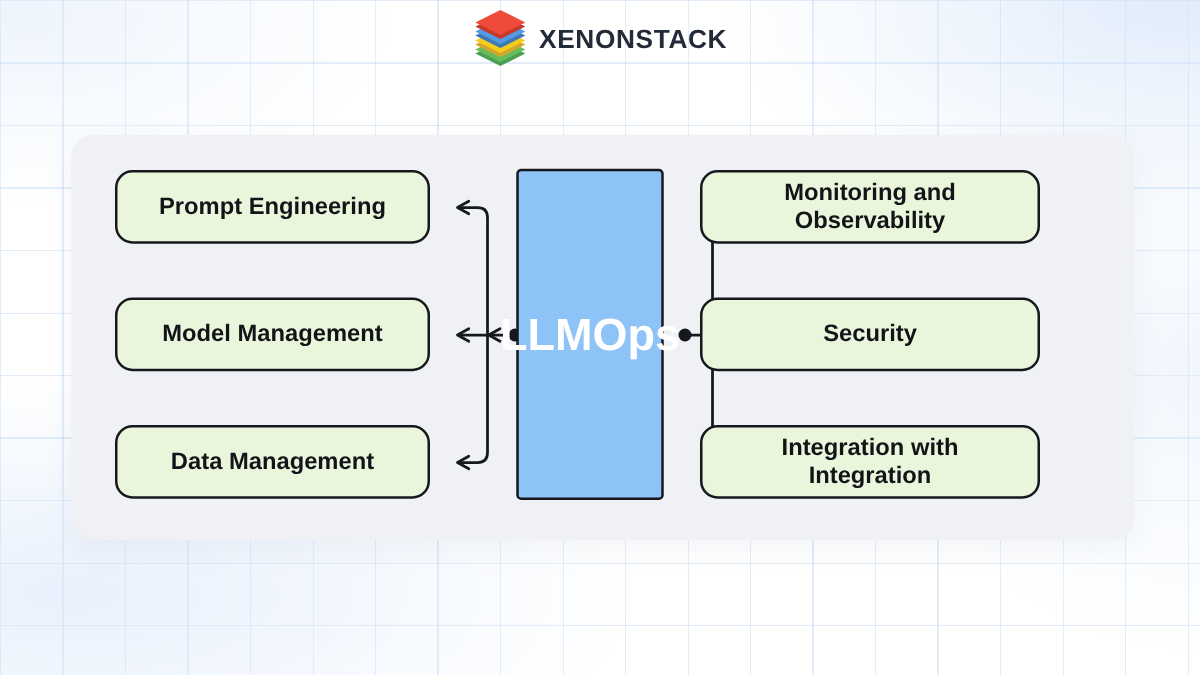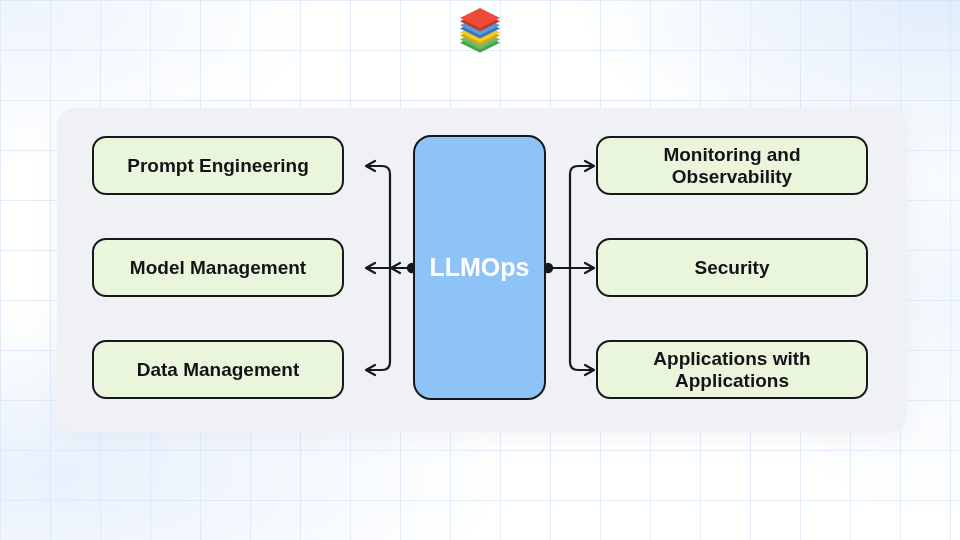--- a/index.html
+++ b/index.html
@@ -32,28 +32,28 @@
     box-shadow:0 8px 24px rgba(100,116,139,.07);
   }
   .node{
     position:absolute;display:flex;align-items:center;justify-content:center;
     background:var(--node-fill);border:2px solid var(--node-stroke);
     border-radius:14px;box-sizing:border-box;
     font-size:19px;font-weight:700;color:var(--label-text);
     text-align:center;line-height:22px;padding:0 28px;
   }
   .node.left{left:92px;width:252px;height:59px;}
-  .node.right{left:596px;width:272px;height:59px;}
+  .node.right{left:560px;width:272px;height:59px;}
   .row0{top:136px;} .row1{top:238px;} .row2{top:340px;}
   .center-node{
-    position:absolute;left:413px;top:135px;width:133px;height:265px;
+    position:absolute;left:413px;top:135px;width:118px;height:265px;
     background:var(--center-fill);border:2.5px solid var(--node-stroke);
-    border-radius:18px;box-sizing:border-box;
+    border-radius:4px;box-sizing:border-box;
     display:flex;align-items:center;justify-content:center;
-    font-size:25px;font-weight:700;color:var(--center-text);
+    font-size:36px;font-weight:700;color:var(--center-text);
   }
   svg.wires{position:absolute;inset:0;pointer-events:none;}
   svg.wires path, svg.wires polyline{
     fill:none;stroke:var(--connector);stroke-width:2.2;
     stroke-linecap:round;stroke-linejoin:round;
   }
   svg.wires circle{fill:var(--connector);stroke:none;}
 </style>
 </head>
 <body>
@@ -68,20 +68,21 @@
 
     <polygon points="27,22 52,34.5 27,47 2,34.5" fill="#d8a52b"></polygon>
     <polygon points="27,18 52,30.5 27,43 2,30.5" fill="#f3cd1e"></polygon>
 
     <polygon points="27,13 52,25.5 27,38 2,25.5" fill="#3c77b8"></polygon>
     <polygon points="27,9 52,21.5 27,34 2,21.5" fill="#539ae3"></polygon>
 
     <polygon points="27,4 52,16.5 27,29 2,16.5" fill="#c3392c"></polygon>
     <polygon points="27,0 52,12.5 27,25 2,12.5" fill="#ef4b3b"></polygon>
   </svg>
+  <span class="brand">XENONSTACK</span>
 </div>
 
 <div class="panel"></div>
 
 <svg class="wires" width="960" height="540" viewBox="0 0 960 540">
   <g>
     <path d="M 368,166 H 382 Q 390,166 390,174 V 362 Q 390,370 382,370 H 368"></path>
     <path d="M 412,268 H 367"></path>
     <polyline points="375,161 366,166 375,171"></polyline>
     <polyline points="375,263 366,268 375,273"></polyline>
@@ -113,14 +114,14 @@
   <span>LLMOps</span>
 </div>
 
 <div class="node right row0">
   <span>Monitoring and Observability</span>
 </div>
 <div class="node right row1">
   <span>Security</span>
 </div>
 <div class="node right row2">
-  <span>Applications with Applications</span>
+  <span>Integration with Integration</span>
 </div>
 
 </body></html>

